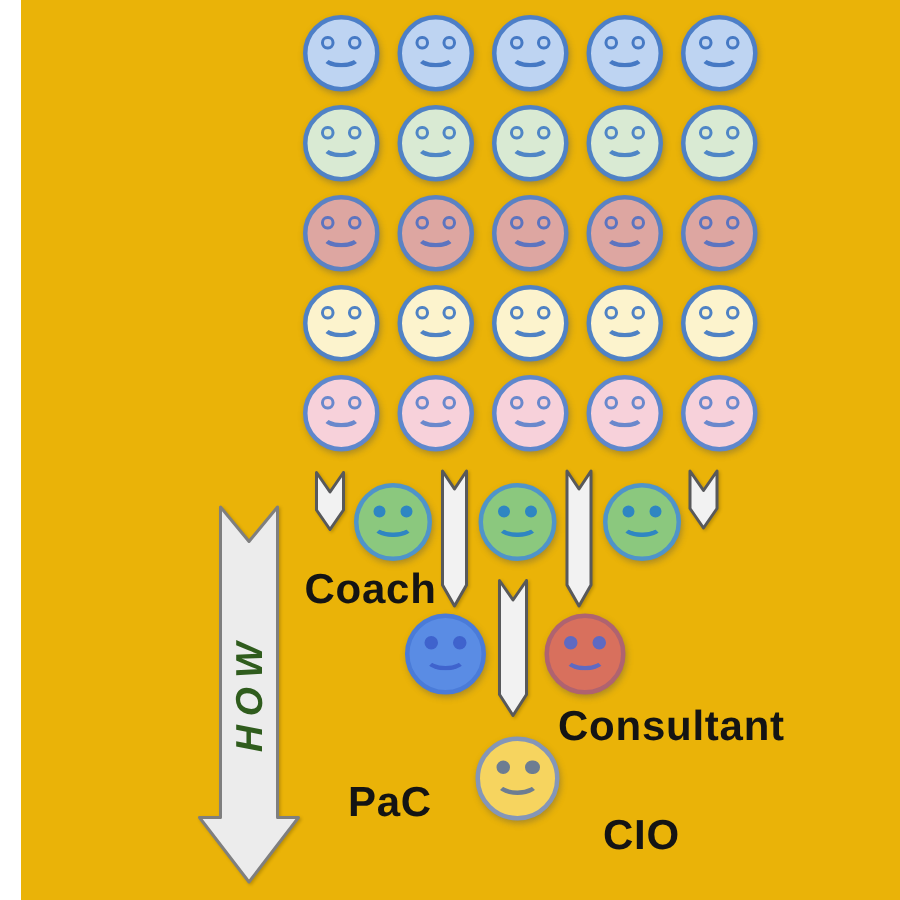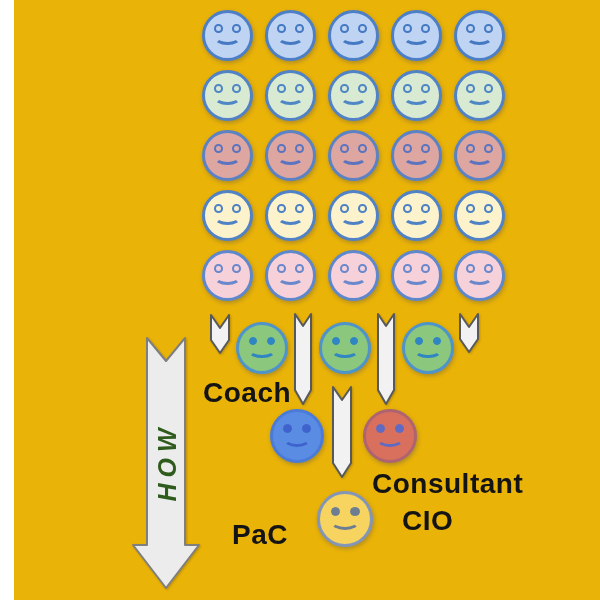--- a/index.html
+++ b/index.html
@@ -39,21 +39,21 @@
   .consultant-face{left:349px;top:409px;}
   .cio-face{left:303px;top:491px;}
   
   .lbl{
     position:absolute;font-weight:700;font-size:28px;line-height:1;
     color:#141414;letter-spacing:0.5px;white-space:nowrap;
   }
   .coach-label{left:189px;top:379px;}
   .consultant-label{left:358px;top:470px;}
   .pac-label{left:218px;top:521px;}
-  .cio-label{left:388px;top:507px;}
+  .cio-label{left:388px;top:543px;}
   .coo-label{left:302px;top:565px;}
   
   .arrow-svg{position:absolute;filter:drop-shadow(1px 1px 1px rgba(0,0,0,.2));}
   .chev-a{left:195px;top:313px;}
   .chev-b{left:444px;top:312px;}
   .long-a{left:279px;top:312px;}
   .long-b{left:362px;top:312px;}
   .mid-arrow{left:317px;top:385px;}
   .how-arrow{left:114px;top:334px;}
   #how-label{

